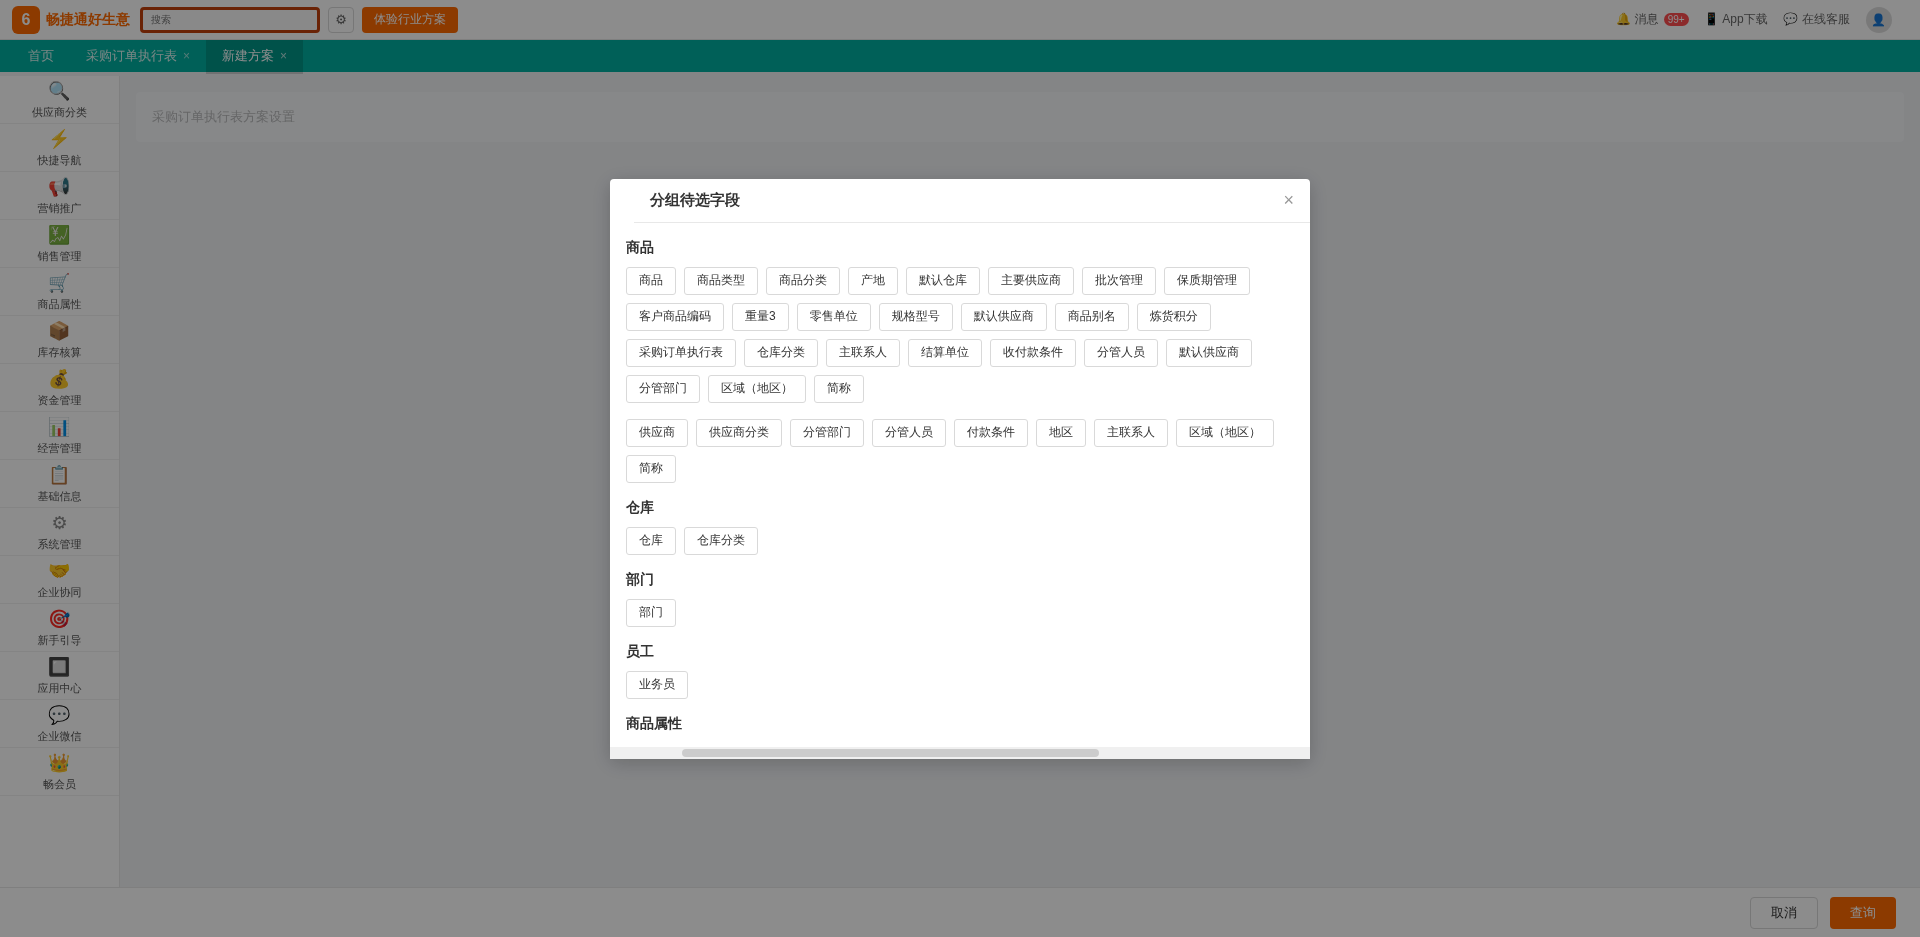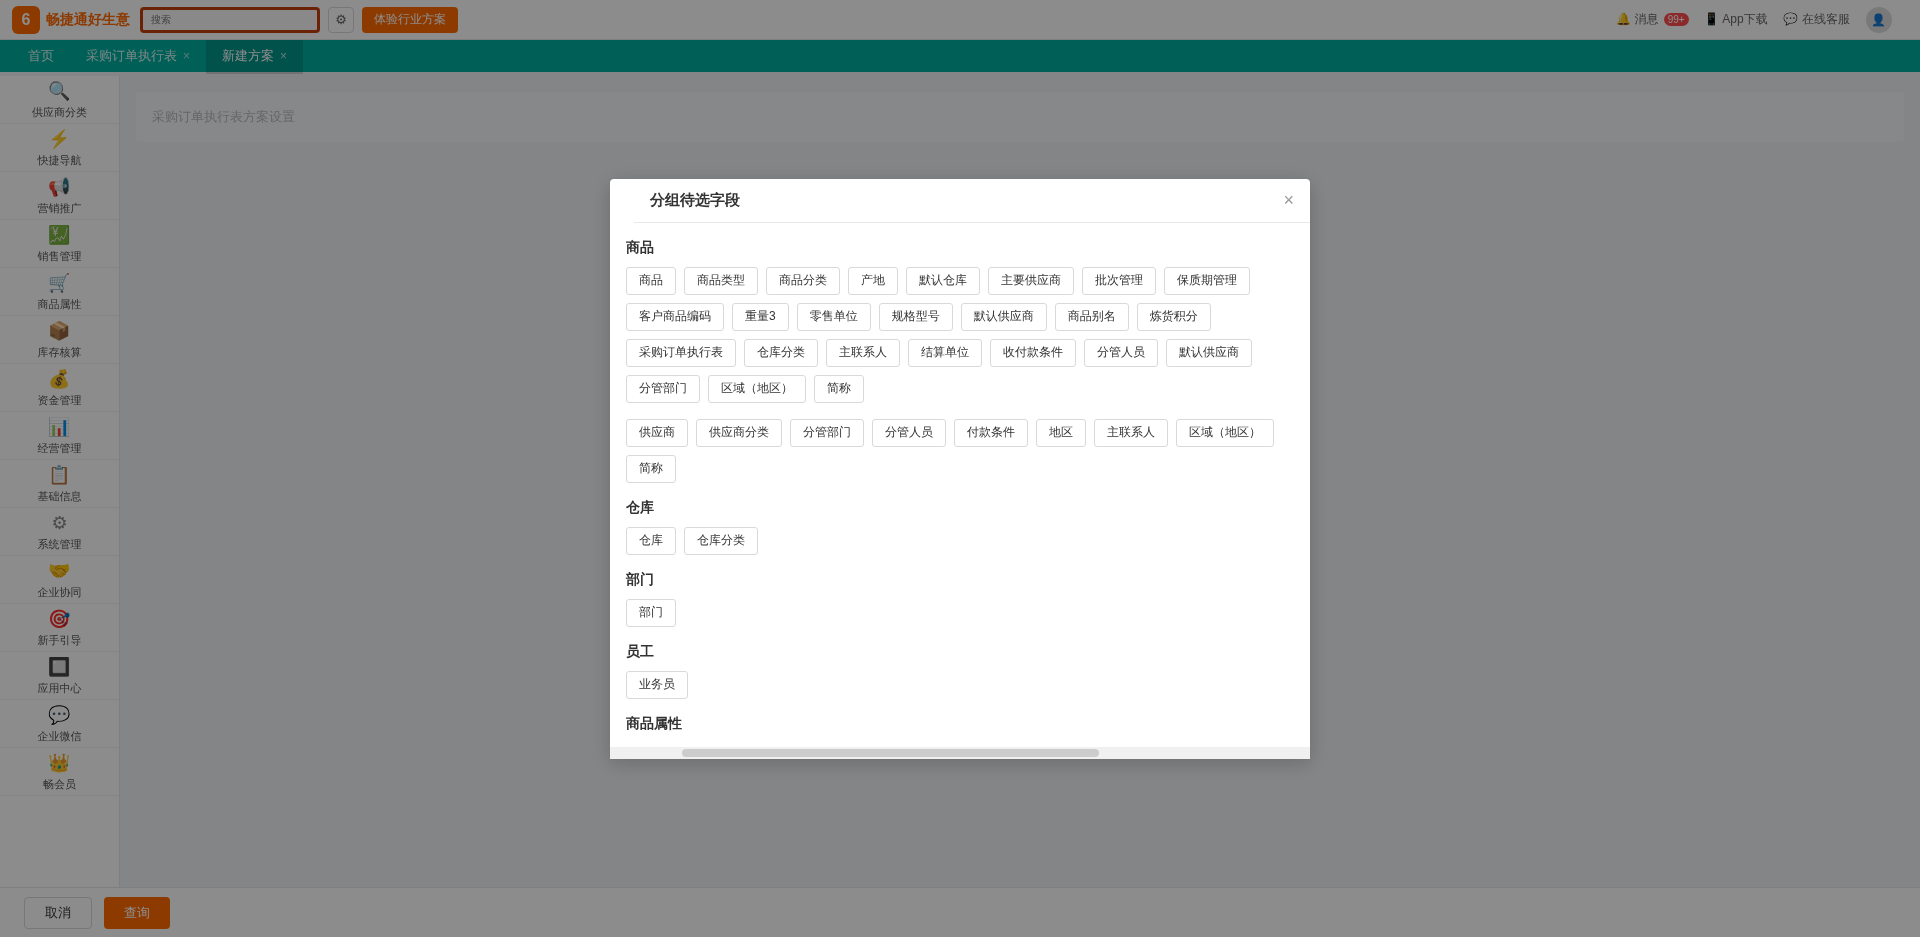--- a/index.html
+++ b/index.html
@@ -153,20 +153,21 @@
 
     
     .bottom-bar {
       position: fixed;
       bottom: 0; left: 0; right: 0;
       height: 50px;
       background: #fff;
       border-top: 1px solid #e8e8e8;
       display: flex;
       align-items: center;
+      justify-content: flex-end;
       padding: 0 24px;
       gap: 12px;
       z-index: 100;
     }
     .btn-cancel {
       height: 32px;
       padding: 0 20px;
       border: 1px solid #d9d9d9;
       border-radius: 4px;
       background: #fff;

